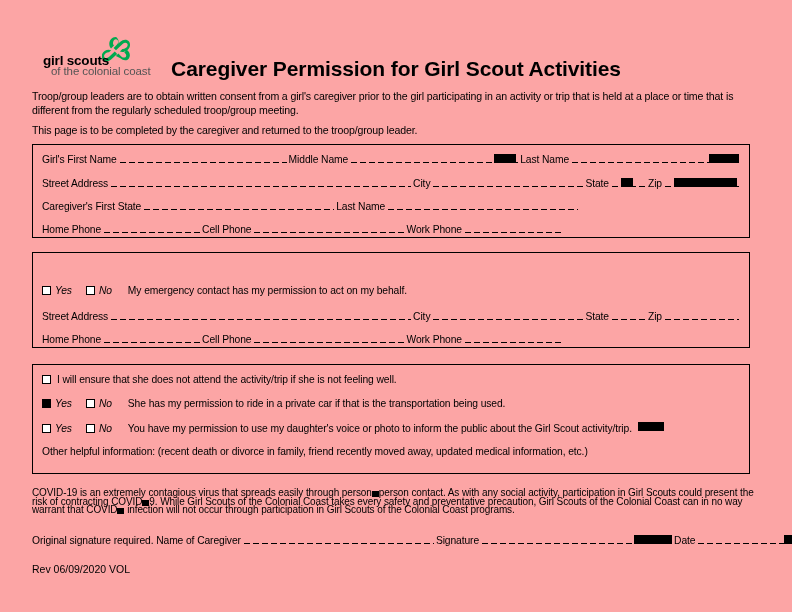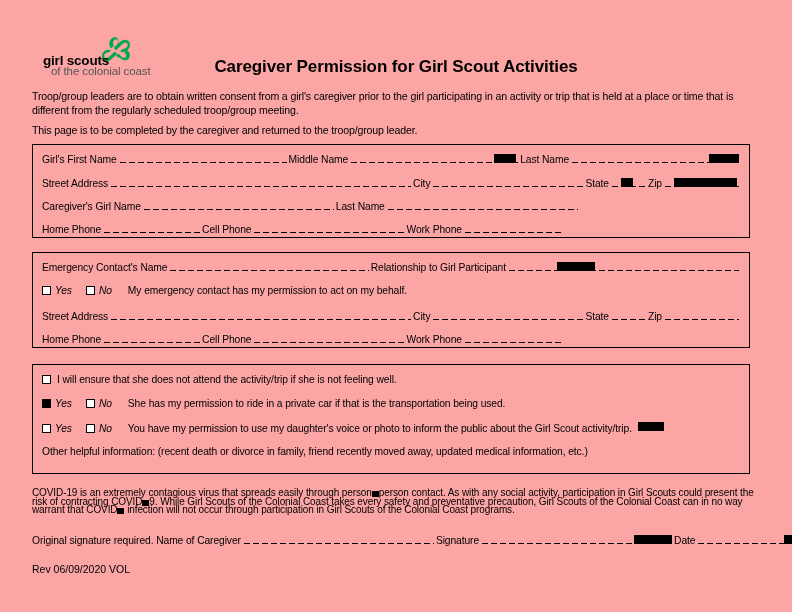--- a/index.html
+++ b/index.html
@@ -63,21 +63,21 @@
     color: #555555;
     line-height: 1;
     letter-spacing: -0.1px;
   }
   .doc-title {
     position: absolute;
     left: 0;
     top: 57px;
     width: 792px;
     text-align: center;
-    font-size: 17px;
+    font-size: 21px;
     font-weight: bold;
     letter-spacing: -0.1px;
   }
 
   
   .intro {
     position: absolute;
     left: 32px;
     width: 734px;
     font-size: 10.6px;
@@ -243,46 +243,38 @@
       <span class="rule w-state">
         <span class="redact" style="left:9px; width:12px;"></span>
       </span>
       <span class="lbl">Zip</span>
       <span class="rule w-zip">
         <span class="redact" style="left:9px; width:63px;"></span>
       </span>
     </div>
 
     <div class="frow" style="top:55px; right:auto; width:560px;">
-      <span class="lbl">Caregiver's Girl Name</span>
+      <span class="lbl">Caregiver's First State</span>
       <span class="rule w-xl"></span>
       <span class="lbl">Last Name</span>
       <span class="rule w-xl"></span>
     </div>
 
     <div class="frow" style="top:78px; right:auto; width:560px;">
       <span class="lbl">Home Phone</span>
       <span class="rule w-md"></span>
       <span class="lbl">Cell Phone</span>
       <span class="rule w-lg"></span>
       <span class="lbl">Work Phone</span>
       <span class="rule w-md"></span>
     </div>
   </div>
 
   <div class="box" id="box-emergency">
 
-    <div class="frow" style="top:8px;">
-      <span class="lbl">Emergency Contact's Name</span>
-      <span class="rule"></span>
-      <span class="lbl">Relationship to Girl Participant</span>
-      <span class="rule w-xxl">
-        <span class="redact" style="left:48px; width:38px;"></span>
-      </span>
-    </div>
 
     <div class="frow" style="top:32px;">
       <span class="cb"></span>
       <span class="cb-label">Yes</span>
       <span class="cb"></span>
       <span class="cb-label">No</span>
       <span class="cb-text">My emergency contact has my permission to act on my behalf.</span>
     </div>
 
     <div class="frow" style="top:57px;">

